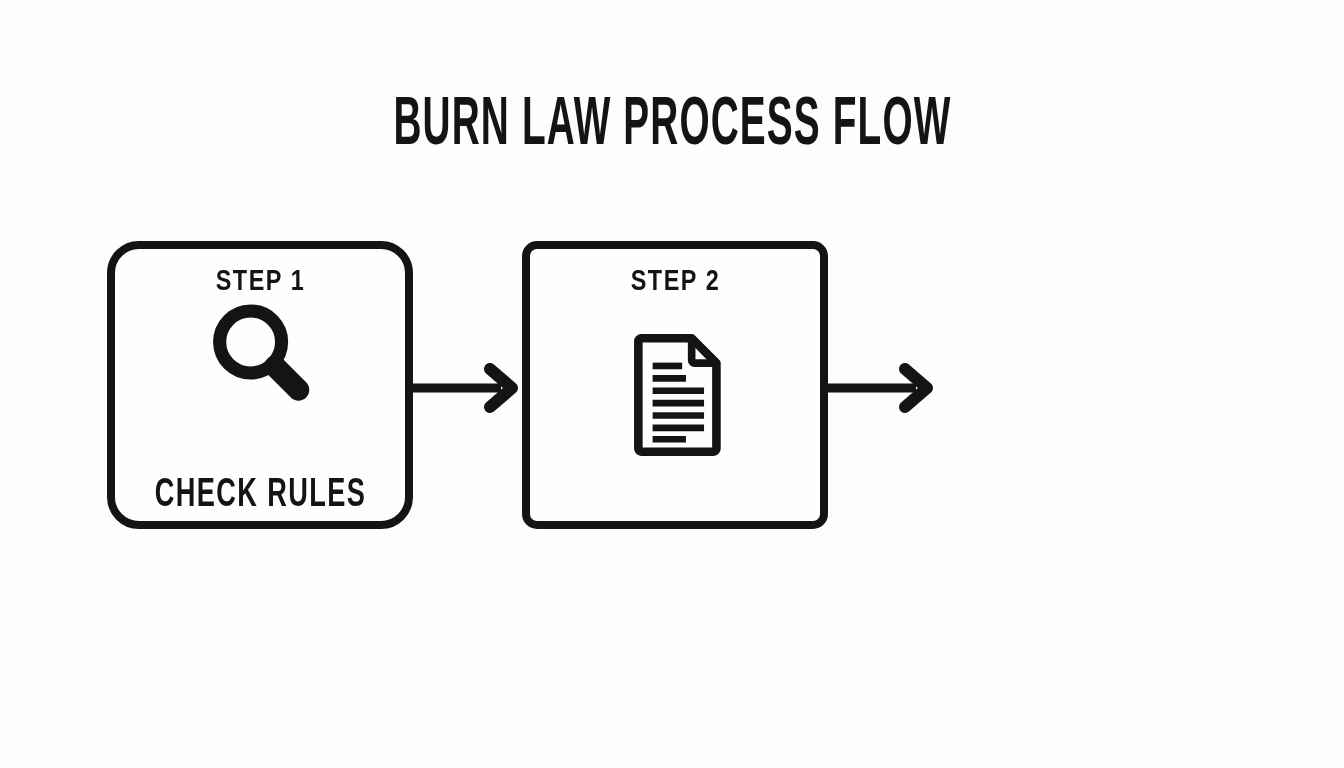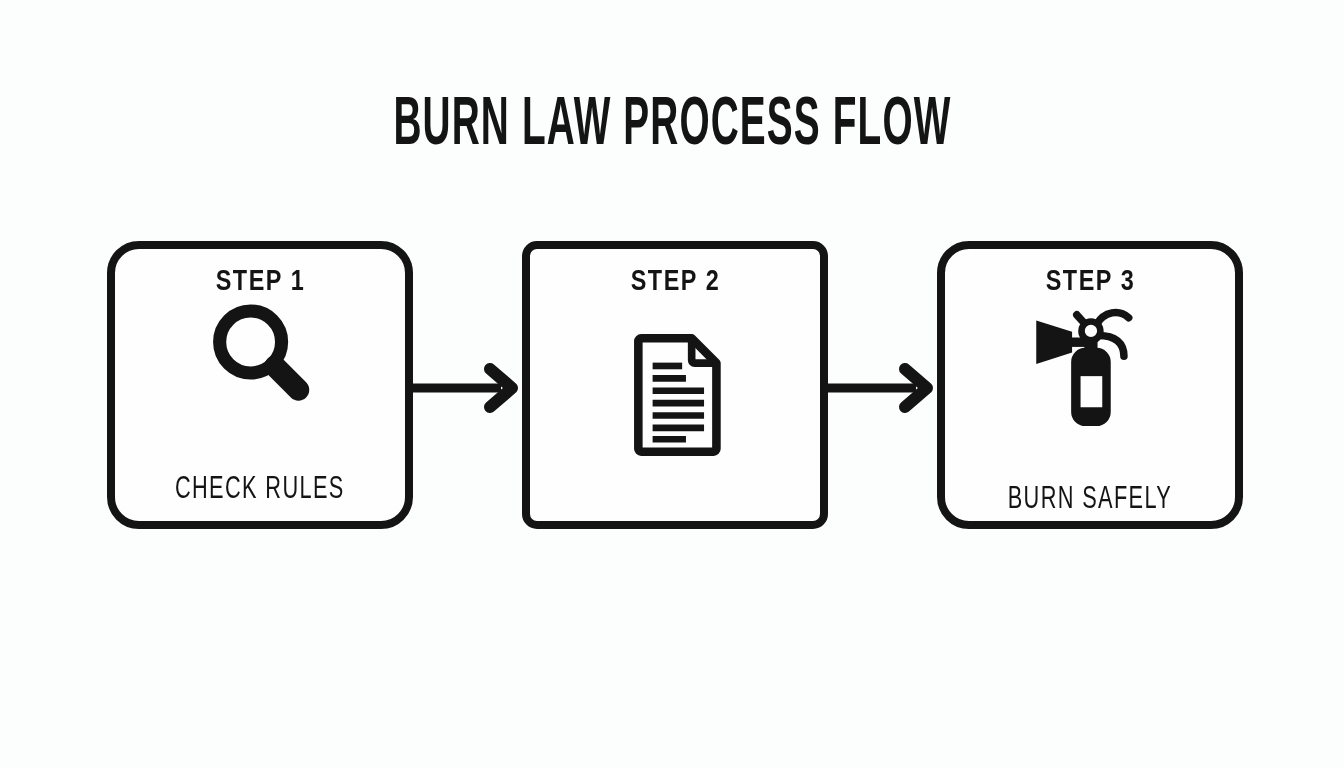--- a/index.html
+++ b/index.html
@@ -54,22 +54,22 @@
     line-height: 1.1;
   }
   .squeeze-step {
     display: inline-block;
     transform: scaleX(0.78);
     transform-origin: 50% 50%;
     white-space: nowrap;
     letter-spacing: 2px;
   }
   .action-label {
-    font-size: 32px;
-    font-weight: normal;
+    font-size: 40px;
+    font-weight: bold;
     line-height: 1.1;
     margin-top: 48px;
   }
   .squeeze-action {
     display: inline-block;
     transform: scaleX(0.68);
     transform-origin: 50% 50%;
     white-space: nowrap;
     letter-spacing: 2px;
   }
@@ -144,44 +144,14 @@
     </div>
   </div>
 
   <div class="arrow arrow-2">
     <svg width="109" height="60" viewBox="0 0 109 60">
       <line class="ink-stroke" x1="0" y1="30" x2="88" y2="30" stroke-width="9"></line>
       <path class="ink-stroke" d="M77 11 L99 30 L77 49" fill="none" stroke-width="12" stroke-linecap="round" stroke-linejoin="round"></path>
     </svg>
   </div>
 
-  <div class="flow-box box-3">
-    <div class="step-label">
-      <span class="squeeze-step">STEP 3</span>
-    </div>
-    <div class="icon-wrap">
-      <span>
-        <svg width="126" height="132" viewBox="0 0 130 140">
-
-          <path class="ink-fill" d="M8 26 L46 38 V60 L8 72 Z"></path>
-          <rect class="ink-fill" x="44" y="44" width="16" height="10"></rect>
-
-          <path class="ink-stroke" d="M72 30 C80 16 96 14 106 23" fill="none" stroke-width="8" stroke-linecap="round"></path>
-          <path class="ink-stroke" d="M60 30 L51 20" stroke-width="8" stroke-linecap="round"></path>
-
-          <path class="ink-stroke" d="M74 42 C92 42 101 50 101 64" fill="none" stroke-width="8" stroke-linecap="round"></path>
-
-          <circle class="ink-stroke" cx="66" cy="37" r="10" fill="#fefefe" stroke-width="7"></circle>
-
-          <rect class="ink-fill" x="59" y="44" width="14" height="16"></rect>
-
-          <rect class="ink-fill" x="45" y="55" width="42" height="83" rx="15"></rect>
-
-          <rect x="55" y="85" width="23" height="33" fill="#fefefe"></rect>
-        </svg>
-      </span>
-    </div>
-    <div class="action-label">
-      <span class="squeeze-action">BURN SAFELY</span>
-    </div>
-  </div>
 
 </div>
 
 </body></html>

